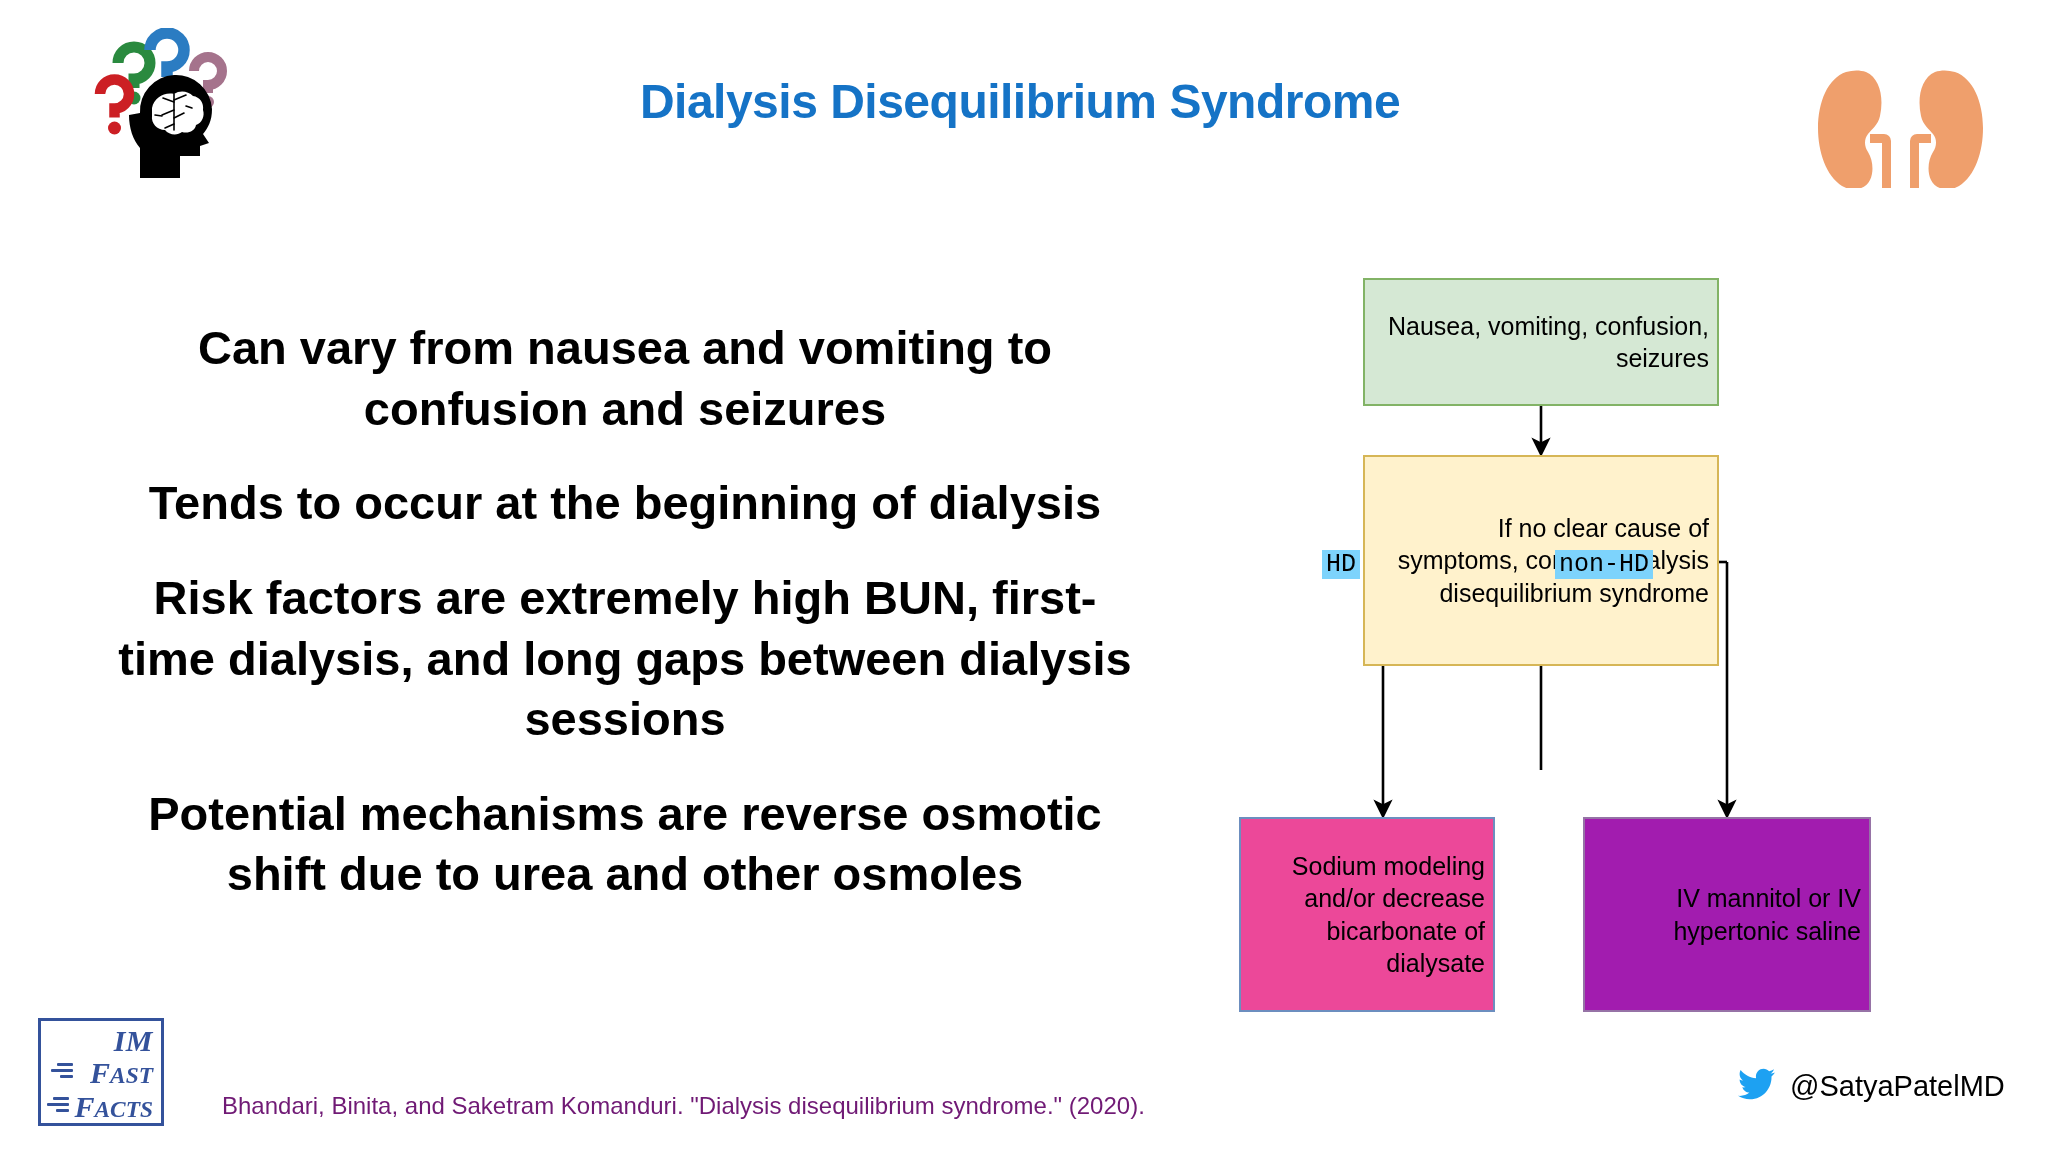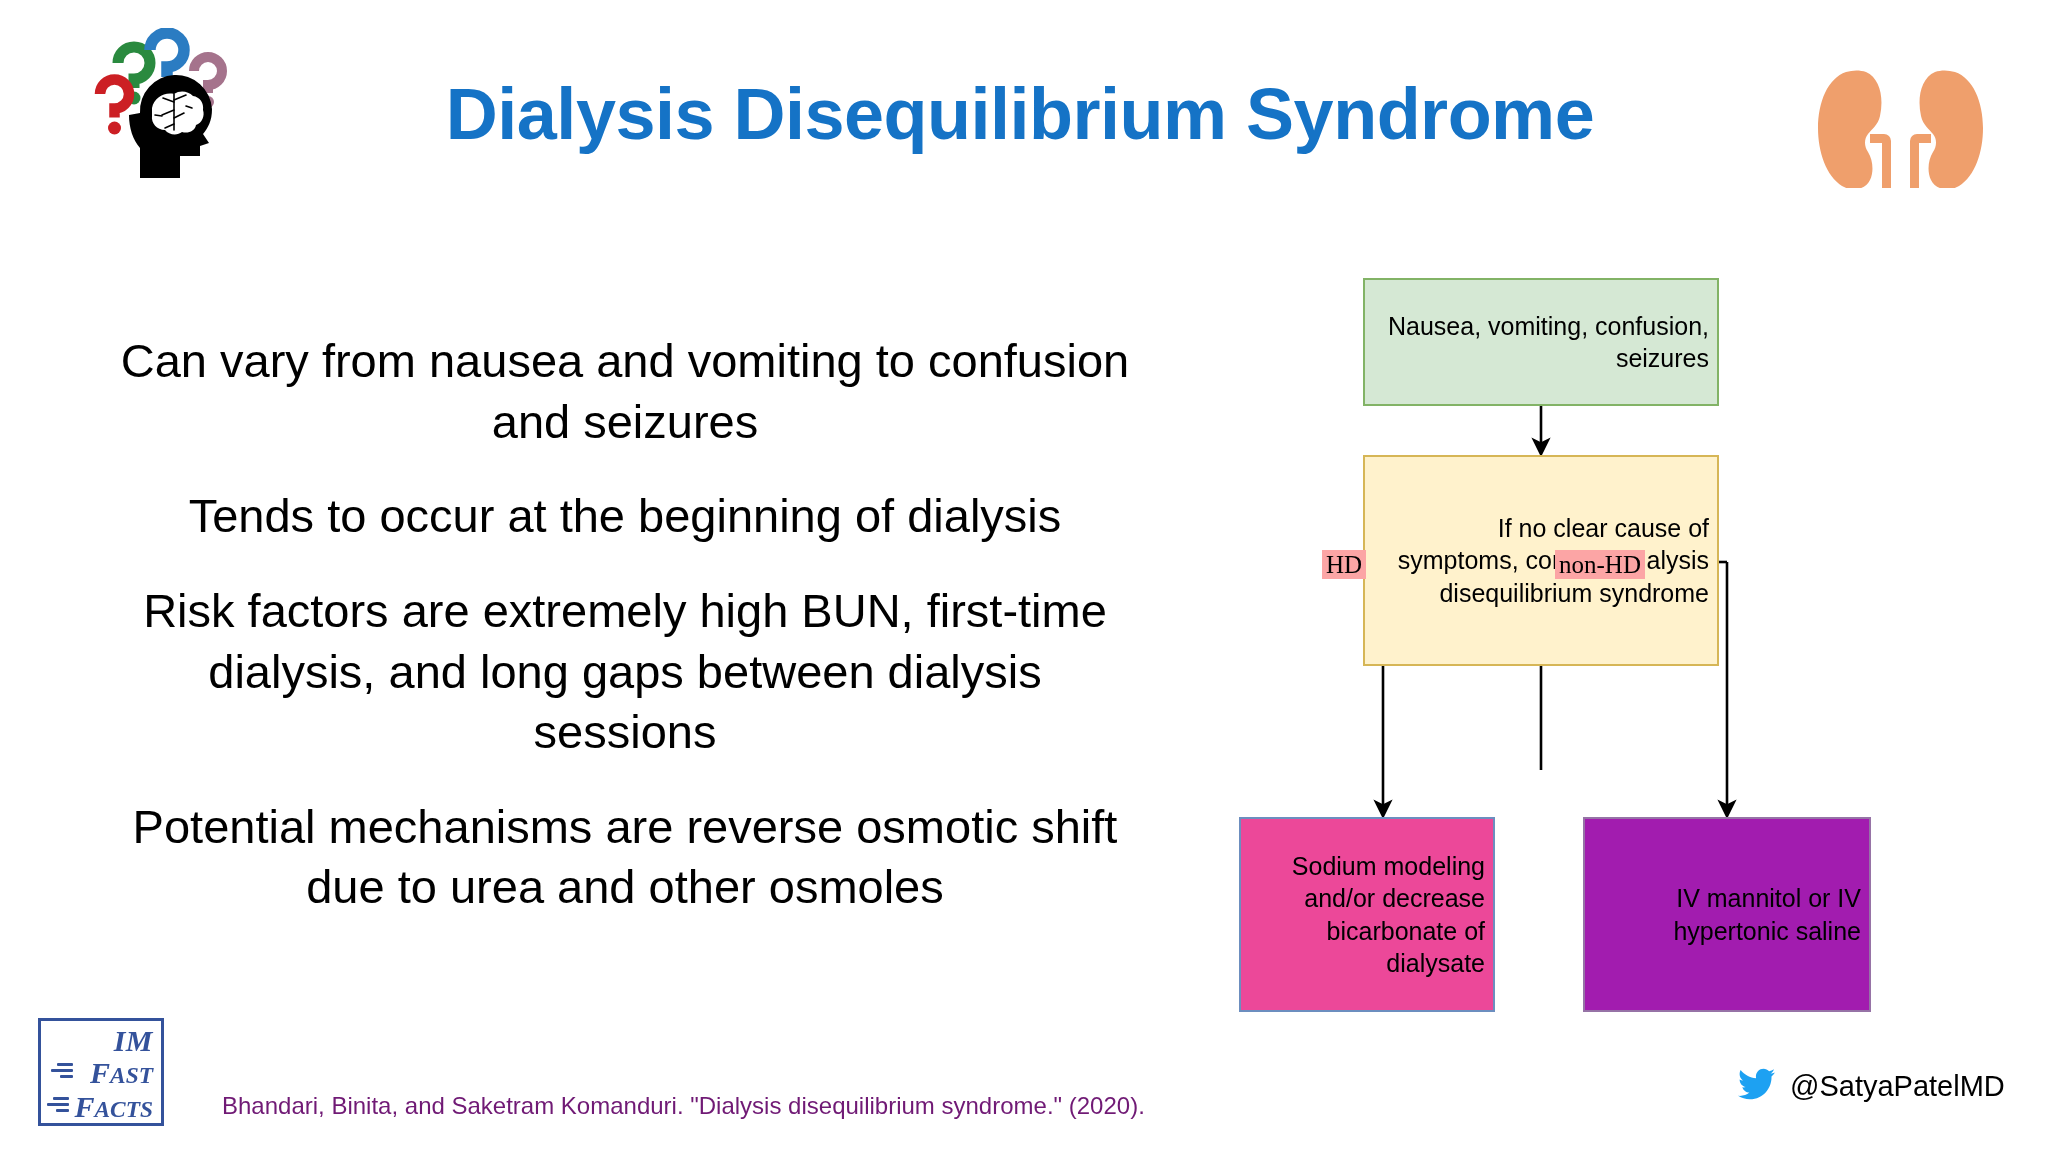--- a/index.html
+++ b/index.html
@@ -16,21 +16,21 @@
     color: #000000;
   }
 
   
   #header-title {
     position: absolute;
     left: 300px;
     top: 78px;
     width: 1440px;
     text-align: center;
-    font-size: 72px;
+    font-size: 48px;
     font-weight: bold;
     color: #1573c6;
     letter-spacing: -0.5px;
     line-height: 1.0;
     white-space: nowrap;
   }
 
   
   #brain-head-icon {
     position: absolute;
@@ -46,23 +46,24 @@
     left: 1808px;
     top: 58px;
     width: 185px;
     height: 130px;
   }
 
   
   #body-text-block {
     position: absolute;
     left: 80px;
-    top: 331px;
+    top: 318px;
     width: 1090px;
     text-align: center;
+    font-weight: bold;
   }
   .body-para {
     font-family: "Liberation Sans Narrow", "Liberation Sans", sans-serif;
     font-stretch: condensed;
     font-size: 47px;
     line-height: 1.29;
     color: #000000;
     margin: 0 0 34px 0;
     padding: 0 38px;
   }
@@ -102,22 +103,22 @@
   #fc-box-hd-treatment {
     left: 59px; top: 562px; width: 256px; height: 195px;
     background: #ec4899; border-color: #6c8ebf;
   }
   #fc-box-nonhd-treatment {
     left: 403px; top: 562px; width: 288px; height: 195px;
     background: #a21caf; border-color: #9673a6;
   }
   .fc-edge-label {
     position: absolute;
-    background: #fca5a5;
-    font-family: Liberation Serif, serif;
+    background: #7dd3fc;
+    font-family: Liberation Mono, monospace;
     font-size: 25px;
     color: #000000;
     line-height: 1;
     padding: 2px 4px;
     white-space: nowrap;
   }
   #fc-label-hd { left: 142px; top: 295px; }
   #fc-label-nonhd { left: 375px; top: 295px; }
 
   

